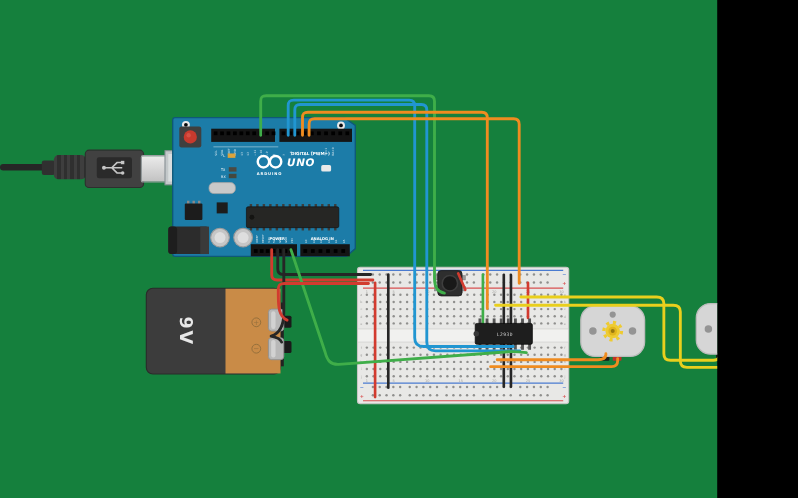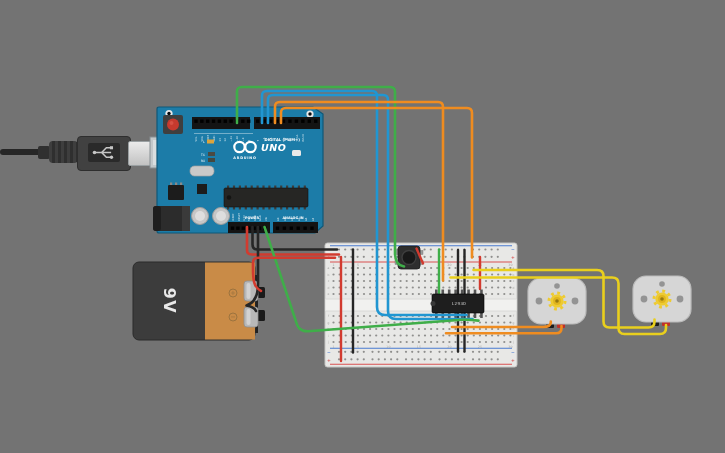--- a/index.html
+++ b/index.html
@@ -1,16 +1,16 @@
 <!DOCTYPE html>
 <html><head>
 <meta charset="utf-8">
 <style>
   html,body{margin:0;padding:0;background:#000;}
-  #stage{position:relative;width:725px;height:453px;background:#737373;overflow:hidden;
+  #stage{position:relative;width:652px;height:453px;background:#15803d;overflow:hidden;
          font-family:"DejaVu Sans",sans-serif;}
   .abs{position:absolute;}
   svg{display:block;overflow:visible;}
   .comp{position:absolute;}
   text{font-family:"DejaVu Sans",sans-serif;}
   .mono{font-family:"DejaVu Sans Mono",monospace;}
 </style>
 </head>
 <body>
 

